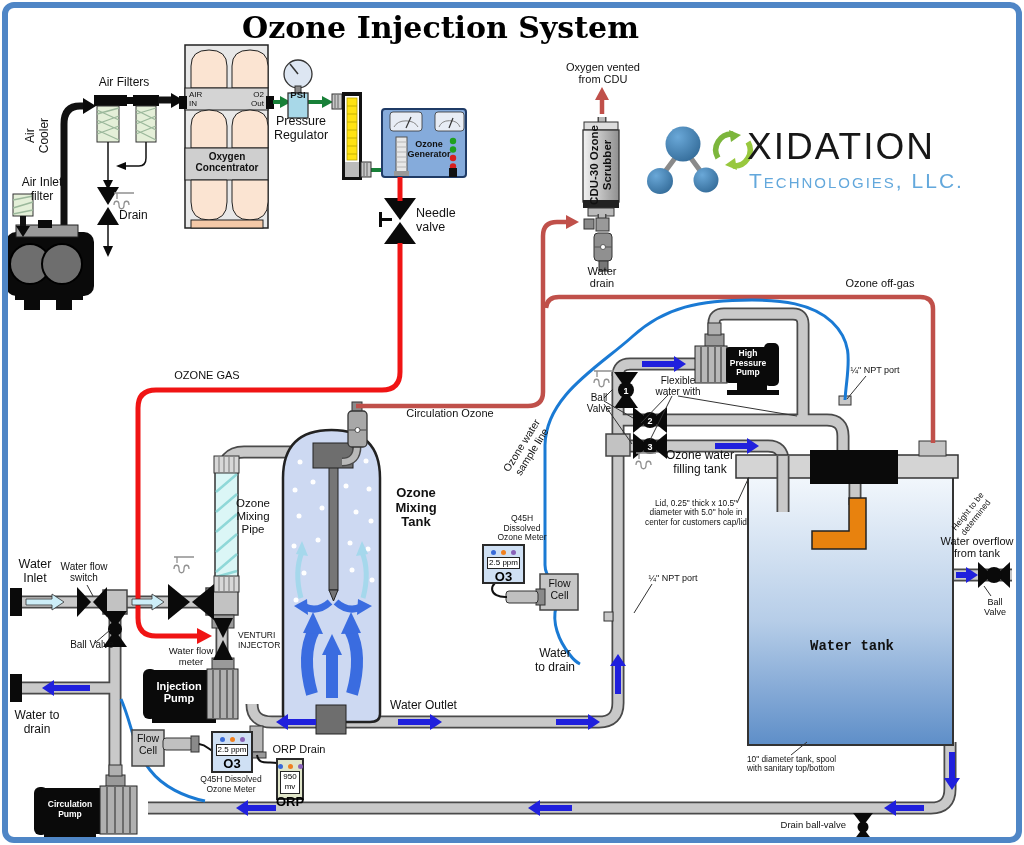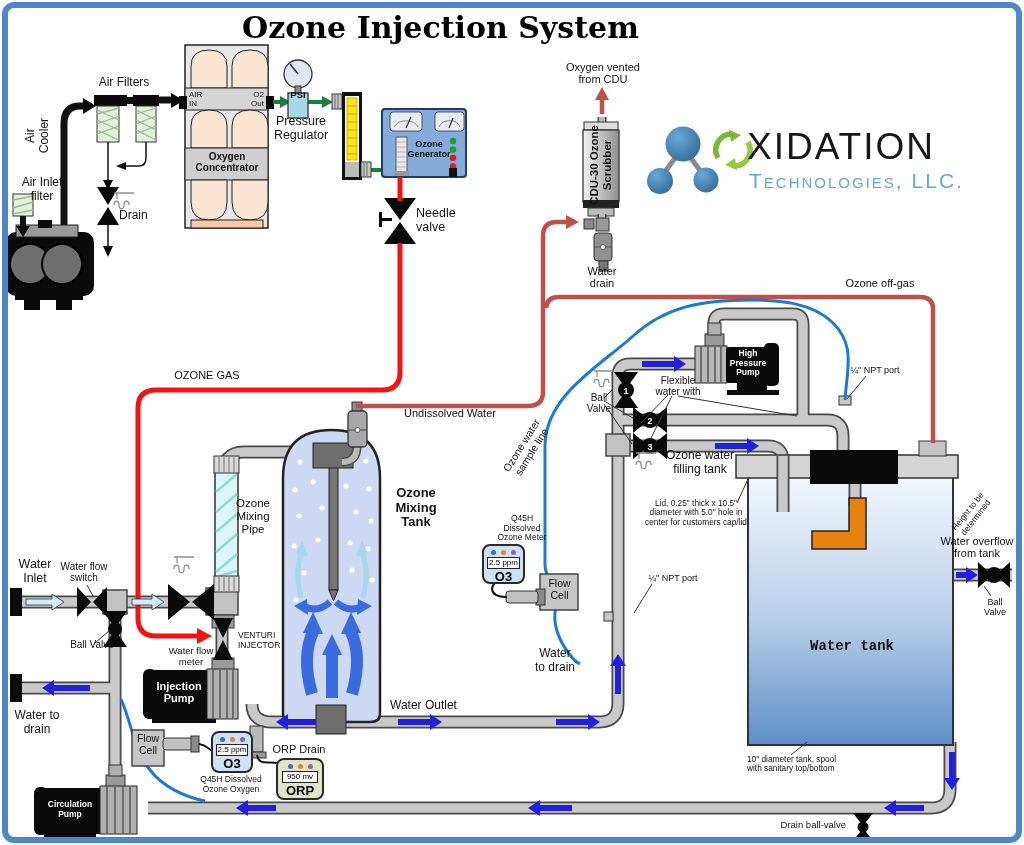--- a/index.html
+++ b/index.html
@@ -10,21 +10,21 @@
   .lbl{position:absolute;font:11px "Liberation Sans",sans-serif;color:#111;text-align:center;
        white-space:pre-line;line-height:1.13;z-index:5;}
   .lbl.left{text-align:left;} .lbl.right{text-align:right;}
   .lbl.b{font-weight:bold;} .lbl.w{color:#fff;}
   #page-title{position:absolute;left:0;top:10px;width:881px;text-align:center;z-index:5;
       font:bold 30px "DejaVu Serif",serif;color:#000;}
   #logo-word{position:absolute;left:747px;top:126px;z-index:5;font:400 37px "Liberation Sans",sans-serif;
       letter-spacing:2px;color:#171717;}
   #logo-sub{position:absolute;left:749px;top:169px;z-index:5;font:400 21px "Liberation Sans",sans-serif;
       font-variant:small-caps;letter-spacing:2px;color:#63a8dc;}
-  .meter{position:absolute;background:#cfe0f4;border:2px solid #2a2a2a;border-radius:8px;z-index:4;
+  .meter{position:absolute;background:#cfe0f4;border:2px solid #2a2a2a;border-radius:0;z-index:4;
       display:flex;flex-direction:column;align-items:center;padding:3px 2px 0;box-sizing:border-box;}
   .meter.orp{background:#e0e5c9;}
   .dots{display:flex;gap:5px;margin-top:1px;}
   .dot{width:5px;height:5px;border-radius:50%;}
   .d1{background:#3a6bd8;} .d2{background:#f08020;} .d3{background:#8a62b8;}
   .disp{background:#fff;border:1px solid #222;font:8px "Liberation Sans",sans-serif;margin-top:2px;
       width:86%;text-align:center;line-height:1.3;}
   .gas{font:bold 13px "Liberation Sans",sans-serif;line-height:1.25;}
   .po{stroke:#4a4a4a;stroke-width:13;fill:none;stroke-linejoin:round;}
   .pi{stroke:#c9c9c9;stroke-width:9.5;fill:none;stroke-linejoin:round;}
@@ -504,21 +504,21 @@
 Generator</div>
 <div class="lbl left" style="left:416px;top:206px;width:52px;font-size:12.5px;">Needle
 valve</div>
 <div class="lbl" style="left:558px;top:61px;width:90px;font-size:11px;">Oxygen vented
 from CDU</div>
 <div class="lbl b" style="left:551px;top:152px;width:100px;font-size:11.5px;transform:rotate(-90deg);">CDU-30 Ozone
 Scrubber</div>
 <div class="lbl" style="left:578px;top:265px;width:48px;font-size:11px;">Water
 drain</div>
 <div class="lbl" style="left:170px;top:369px;width:74px;font-size:11px;">OZONE GAS</div>
-<div class="lbl" style="left:398px;top:407px;width:104px;font-size:11px;">Undissolved Water</div>
+<div class="lbl" style="left:398px;top:407px;width:104px;font-size:11px;">Circulation Ozone</div>
 <div class="lbl" style="left:834px;top:277px;width:92px;font-size:11px;">Ozone off-gas</div>
 <div class="lbl" style="left:474px;top:437px;width:106px;font-size:10.5px;transform:rotate(-58deg);">Ozone water
 sample line</div>
 <div class="lbl b w" style="left:721px;top:349px;width:54px;font-size:8.5px;">High
 Pressure
 Pump</div>
 <div class="lbl" style="left:578px;top:392px;width:42px;font-size:10px;">Ball
 Valve</div>
 <div class="lbl" style="left:645px;top:375px;width:66px;font-size:10px;">Flexible
 water with</div>
@@ -564,21 +564,21 @@
 to drain</div>
 <div class="lbl left" style="left:390px;top:699px;width:80px;font-size:12px;">Water Outlet</div>
 <div class="lbl" style="left:541px;top:578px;width:37px;font-size:10.5px;">Flow
 Cell</div>
 <div class="lbl" style="left:131px;top:733px;width:34px;font-size:10.5px;">Flow
 Cell</div>
 <div class="lbl" style="left:482px;top:514px;width:80px;font-size:8.5px;">Q45H
 Dissolved
 Ozone Meter</div>
 <div class="lbl" style="left:190px;top:775px;width:82px;font-size:8.5px;">Q45H Dissolved
-Ozone Oxygen</div>
+Ozone Meter</div>
 <div class="lbl" style="left:266px;top:743px;width:66px;font-size:11px;">ORP Drain</div>
 
 <div id="logo-sub">Technologies, LLC.</div>
 <div id="logo-word">XIDATION</div>
 
 <div class="meter" style="left:482px;top:544px;width:43px;height:40px;">
   <div class="dots">
         <span class="dot d1"></span>
         <span class="dot d2"></span>
         <span class="dot d3"></span>
@@ -588,21 +588,21 @@
 </div>
 <div class="meter" style="left:211px;top:731px;width:42px;height:42px;">
   <div class="dots">
         <span class="dot d1"></span>
         <span class="dot d2"></span>
         <span class="dot d3"></span>
       </div>
   <div class="disp">2.5 ppm</div>
   <div class="gas">O3</div>
 </div>
-<div class="meter orp" style="left:276px;top:758px;width:48px;height:42px;">
+<div class="meter orp" style="left:276px;top:758px;width:28px;height:42px;">
   <div class="dots">
         <span class="dot d1"></span>
         <span class="dot d2"></span>
         <span class="dot d3"></span>
       </div>
   <div class="disp">950 mv</div>
   <div class="gas">ORP</div>
 </div>
 
 </div>

